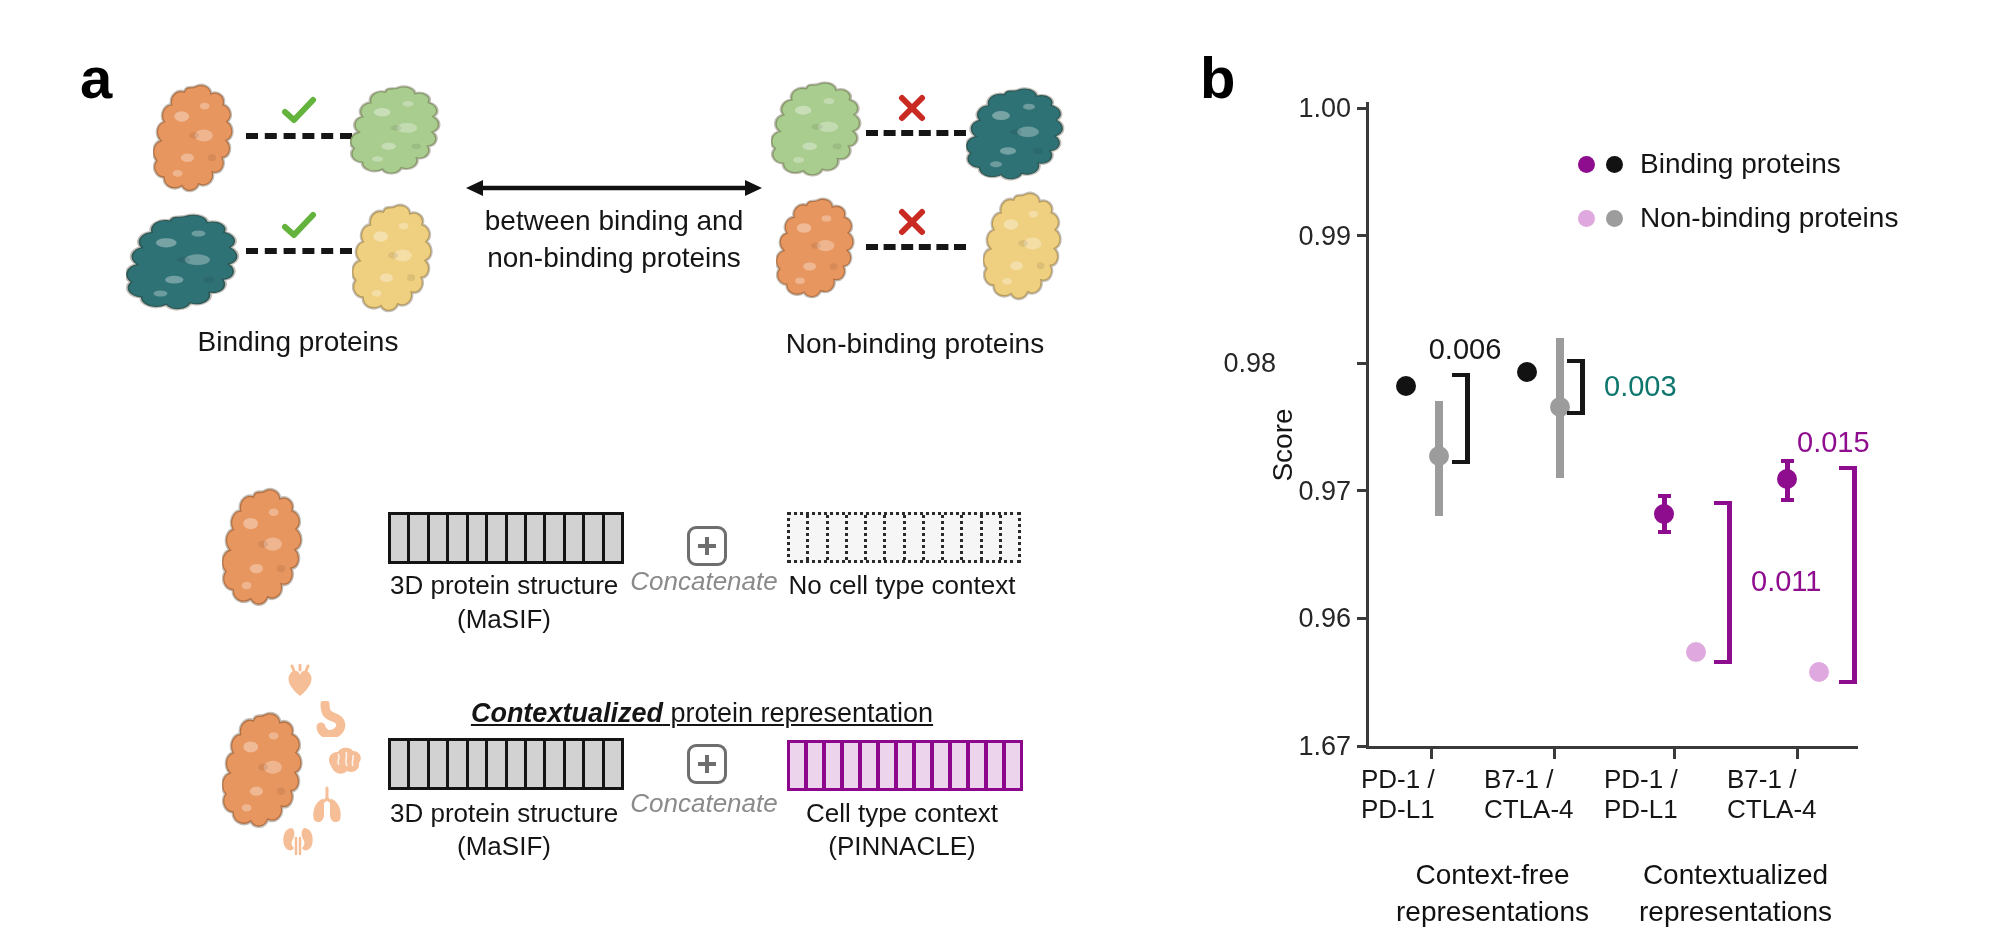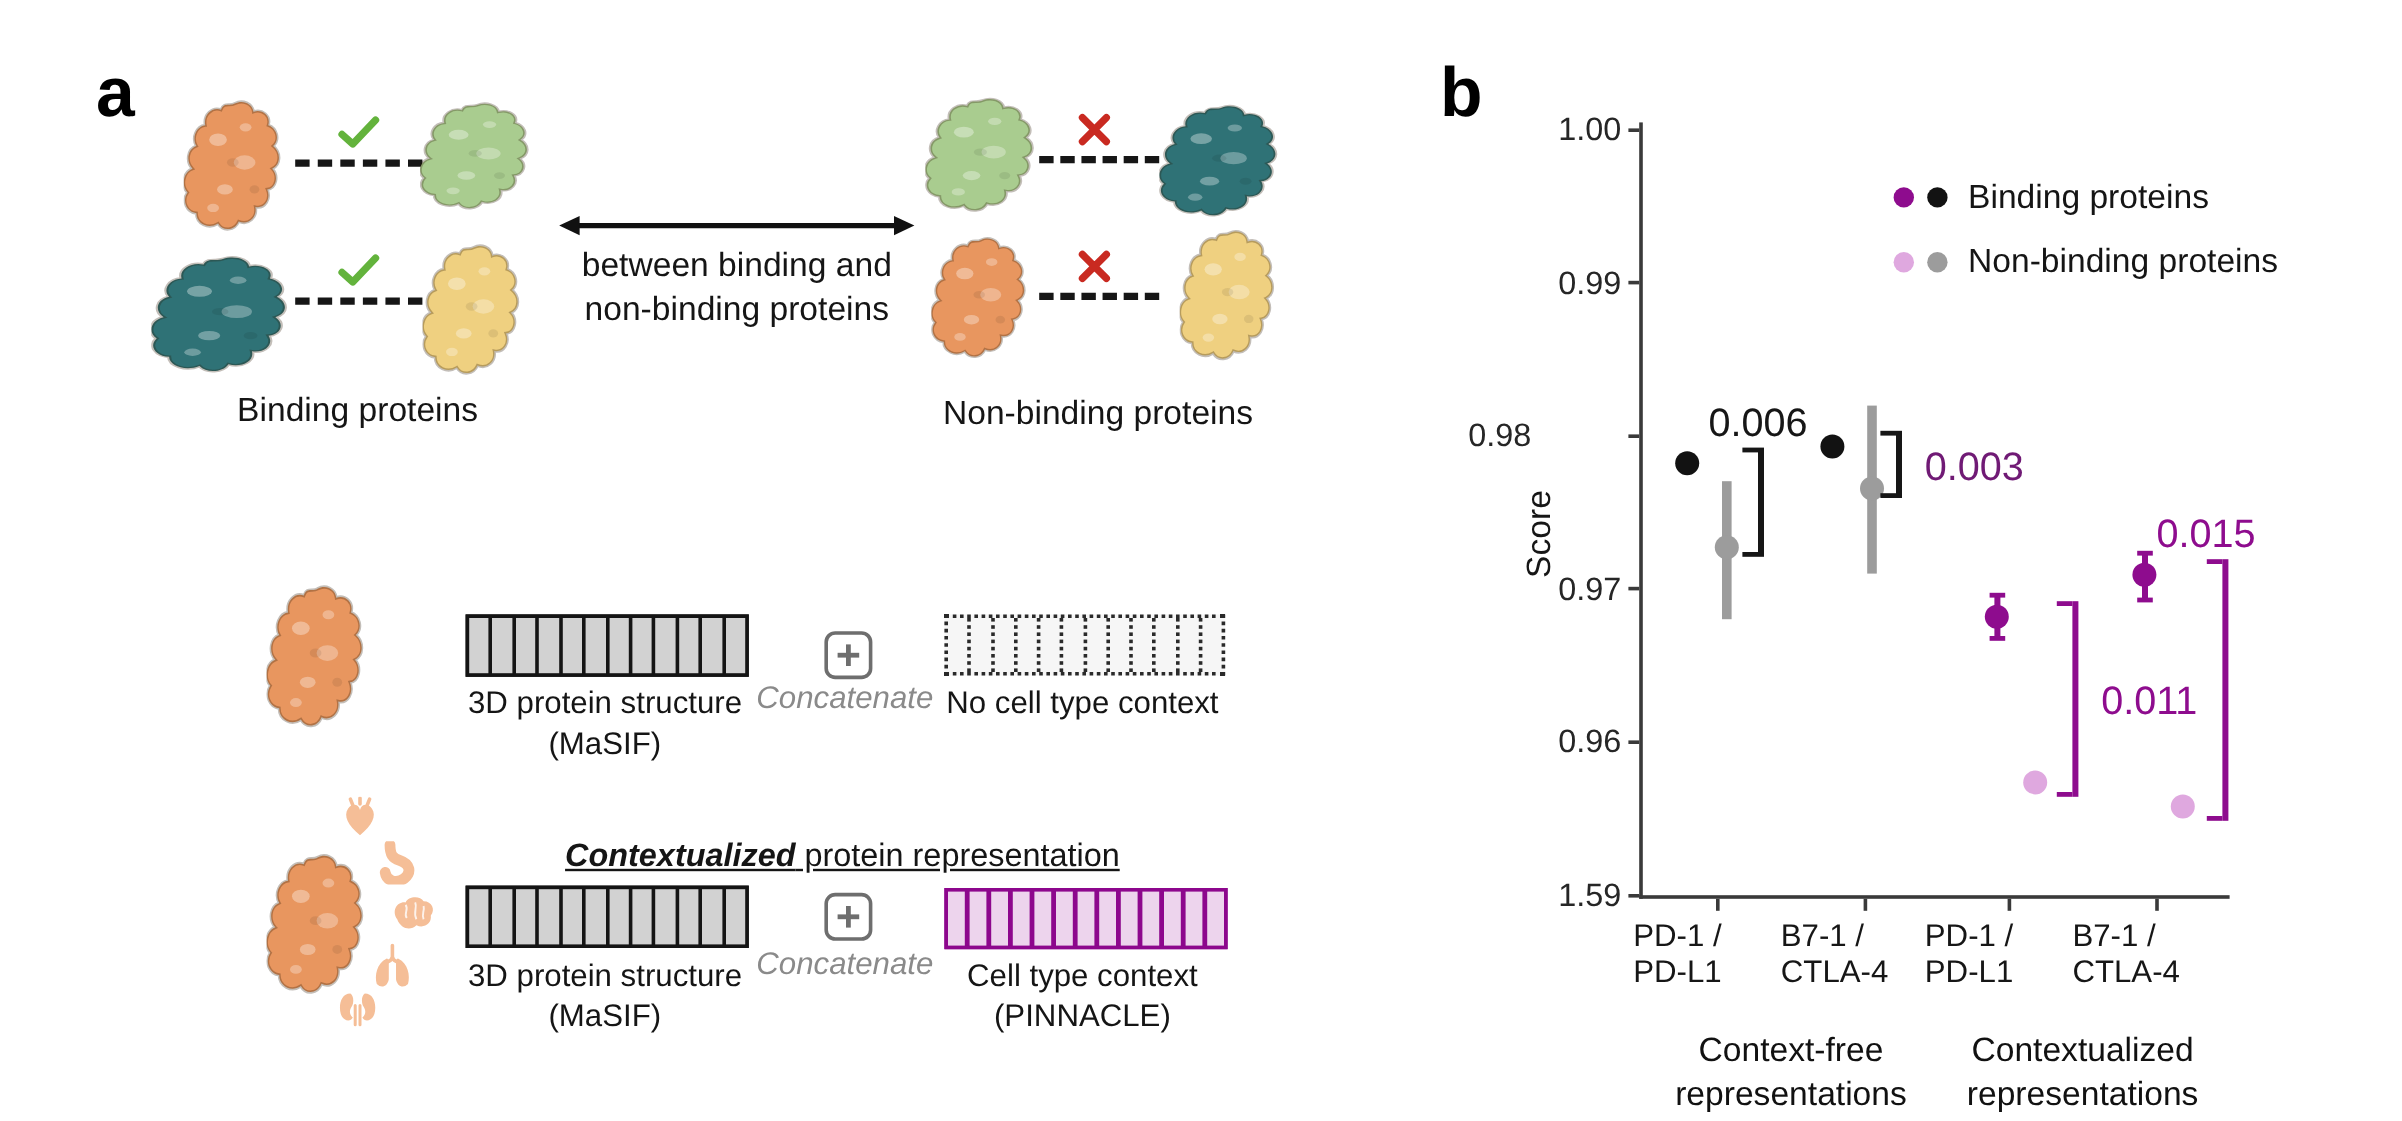--- a/index.html
+++ b/index.html
@@ -29,21 +29,21 @@
   .tick-label{font-size:27px;color:#262626;text-align:right;}
   .xcat-label{font-size:26px;line-height:30px;color:#161616;}
   .group-label{font-size:28px;line-height:37px;text-align:center;color:#111;}
   .legend-row{display:flex;align-items:center;height:30px;}
   .legend-dot{width:17px;height:17px;border-radius:50%;margin-right:11px;}
   .legend-text{font-size:28px;margin-left:6px;white-space:nowrap;}
   .dot{position:absolute;border-radius:50%;}
   .err-bar{position:absolute;}
   .bracket-bar{position:absolute;width:5px;}
   .bracket-cap{position:absolute;height:4px;width:13px;}
-  .gap-label{position:absolute;font-size:33px;white-space:nowrap;}
+  .gap-label{position:absolute;font-size:29px;white-space:nowrap;}
   .spine{position:absolute;background:#3a3a3a;}
   .vlabel{font-size:28px;text-align:center;transform:rotate(-90deg);transform-origin:center;color:#161616;}
 </style>
 </head>
 <body>
 
 <svg width="0" height="0" style="position:absolute">
   <defs>
     <g id="blob">
       <path d="M52,5 C60,1 70,5 71,13 C80,10 89,17 86,26 C95,29 98,40 91,46 C99,52 99,64 90,68
@@ -246,21 +246,21 @@
       <div class="abs tick-label" style="left: 1277px; top: 93px; width: 74px;">1.00</div>
       <div class="abs spine" style="left: 1357px; top: 234.1px; width: 9px; height: 3px;"></div>
       <div class="abs tick-label" style="left: 1277px; top: 220.6px; width: 74px;">0.99</div>
       <div class="abs spine" style="left: 1357px; top: 361.7px; width: 9px; height: 3px;"></div>
       <div class="abs tick-label" style="left: 1202px; top: 348.2px; width: 74px;">0.98</div>
       <div class="abs spine" style="left: 1357px; top: 489.3px; width: 9px; height: 3px;"></div>
       <div class="abs tick-label" style="left: 1277px; top: 475.8px; width: 74px;">0.97</div>
       <div class="abs spine" style="left: 1357px; top: 616.9px; width: 9px; height: 3px;"></div>
       <div class="abs tick-label" style="left: 1277px; top: 603.4px; width: 74px;">0.96</div>
       <div class="abs spine" style="left: 1357px; top: 744.5px; width: 9px; height: 3px;"></div>
-      <div class="abs tick-label" style="left: 1277px; top: 731px; width: 74px;">1.59</div>
+      <div class="abs tick-label" style="left: 1277px; top: 731px; width: 74px;">1.67</div>
       <div class="abs spine" style="left: 1429.5px; top: 749px; width: 3px; height: 10px;"></div>
       <div class="abs xcat-label" style="left: 1361px; top: 764px; width: 140px;">
         <div>PD-1 /</div>
         <div>PD-L1</div>
       </div>
       <div class="abs spine" style="left: 1552.5px; top: 749px; width: 3px; height: 10px;"></div>
       <div class="abs xcat-label" style="left: 1484px; top: 764px; width: 140px;">
         <div>B7-1 /</div>
         <div>CTLA-4</div>
       </div>
@@ -298,21 +298,21 @@
       <div class="dot" style="left: 1550px; top: 396.584px; width: 20px; height: 20px; background: rgb(156, 156, 156);"></div>
       <div class="dot" style="left: 1686px; top: 641.576px; width: 20px; height: 20px; background: rgb(223, 168, 223);"></div>
       <div class="dot" style="left: 1809px; top: 661.992px; width: 20px; height: 20px; background: rgb(223, 168, 223);"></div>
       <div class="bracket-bar" style="left: 1465px; top: 373.168px; height: 91.18px; background: rgb(22, 22, 22);"></div>
       <div class="bracket-cap" style="left: 1452px; top: 373.168px; background: rgb(22, 22, 22);"></div>
       <div class="bracket-cap" style="left: 1452px; top: 460.348px; background: rgb(22, 22, 22);"></div>
       <div class="gap-label" style="color: rgb(22, 22, 22); left: 1410px; top: 333.168px; width: 110px; text-align: center;">0.006</div>
       <div class="bracket-bar" style="left: 1580px; top: 359.132px; height: 55.452px; background: rgb(22, 22, 22);"></div>
       <div class="bracket-cap" style="left: 1567px; top: 359.132px; background: rgb(22, 22, 22);"></div>
       <div class="bracket-cap" style="left: 1567px; top: 410.584px; background: rgb(22, 22, 22);"></div>
-      <div class="gap-label" style="color: #701a75; left: 1604px; top: 369.858px;">0.003</div>
+      <div class="gap-label" style="color: #0f766e; left: 1604px; top: 369.858px;">0.003</div>
       <div class="bracket-bar" style="left: 1727px; top: 500.768px; height: 162.808px; background: rgb(142, 12, 142);"></div>
       <div class="bracket-cap" style="left: 1714px; top: 500.768px; background: rgb(142, 12, 142);"></div>
       <div class="bracket-cap" style="left: 1714px; top: 659.576px; background: rgb(142, 12, 142);"></div>
       <div class="gap-label" style="color: rgb(142, 12, 142); left: 1751px; top: 565.172px;">0.011</div>
       <div class="bracket-bar" style="left: 1852px; top: 466.316px; height: 217.676px; background: rgb(142, 12, 142);"></div>
       <div class="bracket-cap" style="left: 1839px; top: 466.316px; background: rgb(142, 12, 142);"></div>
       <div class="bracket-cap" style="left: 1839px; top: 679.992px; background: rgb(142, 12, 142);"></div>
       <div class="gap-label" style="color: rgb(142, 12, 142); left: 1797px; top: 426.316px; width: 110px; text-align: left;">0.015</div>
     </div>
 </div>

